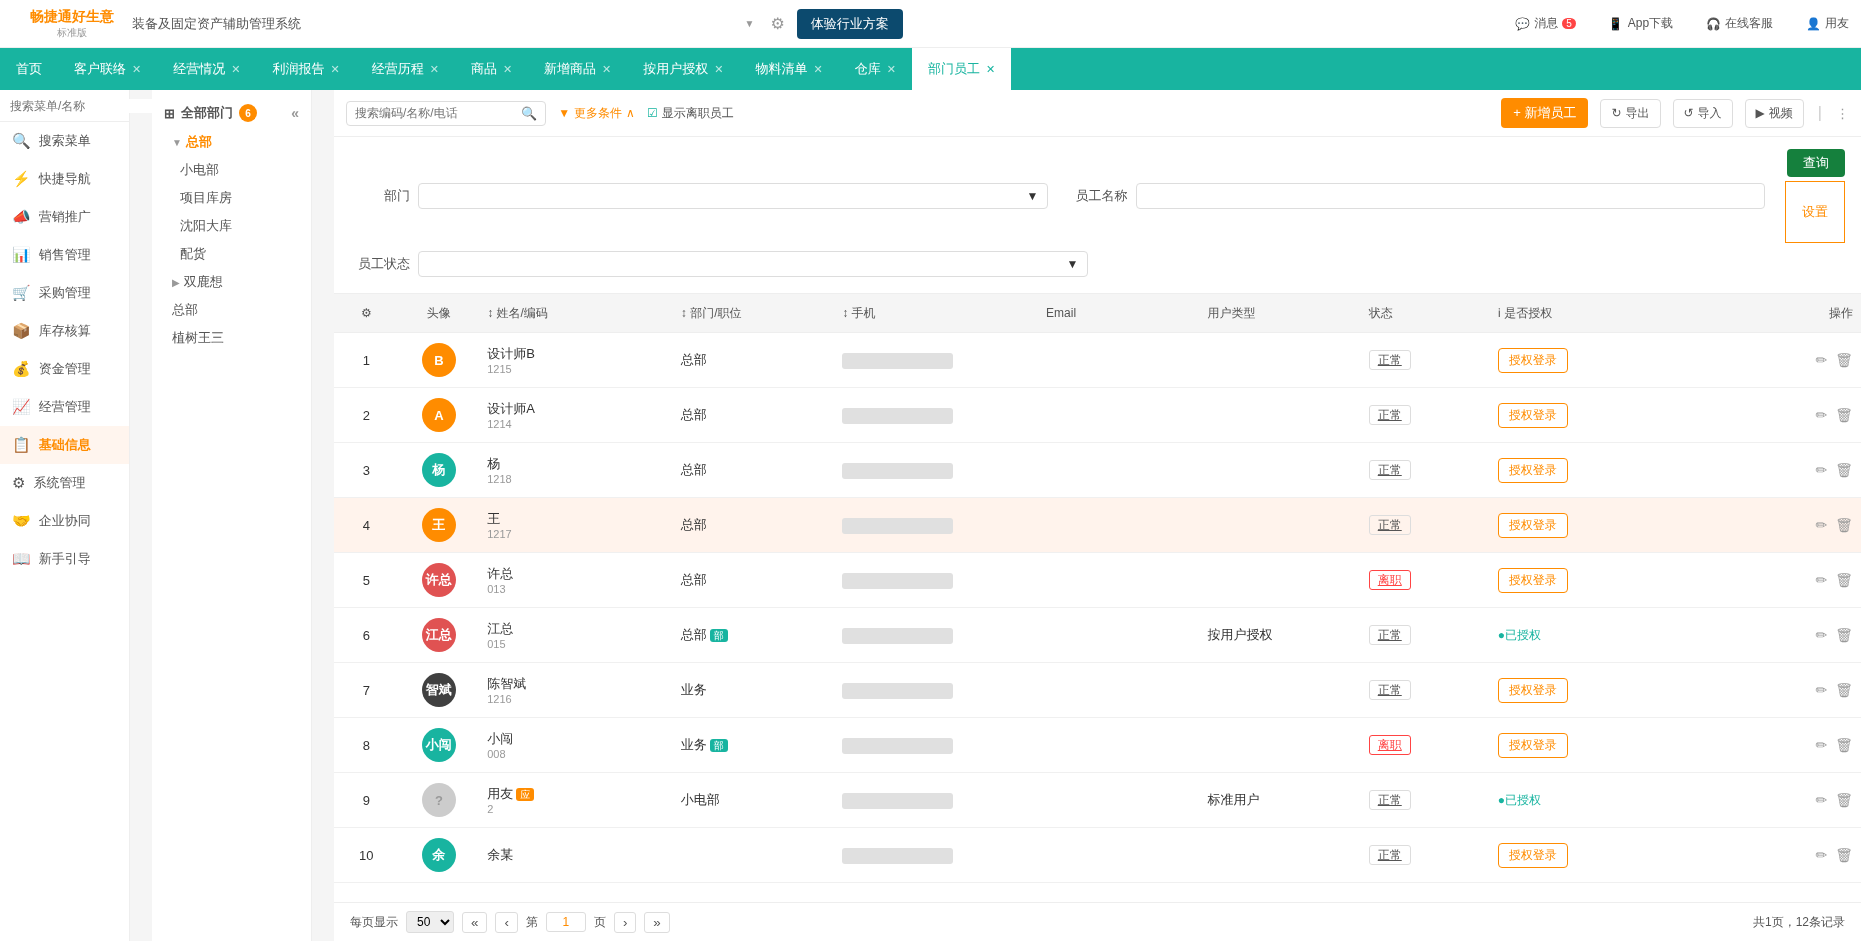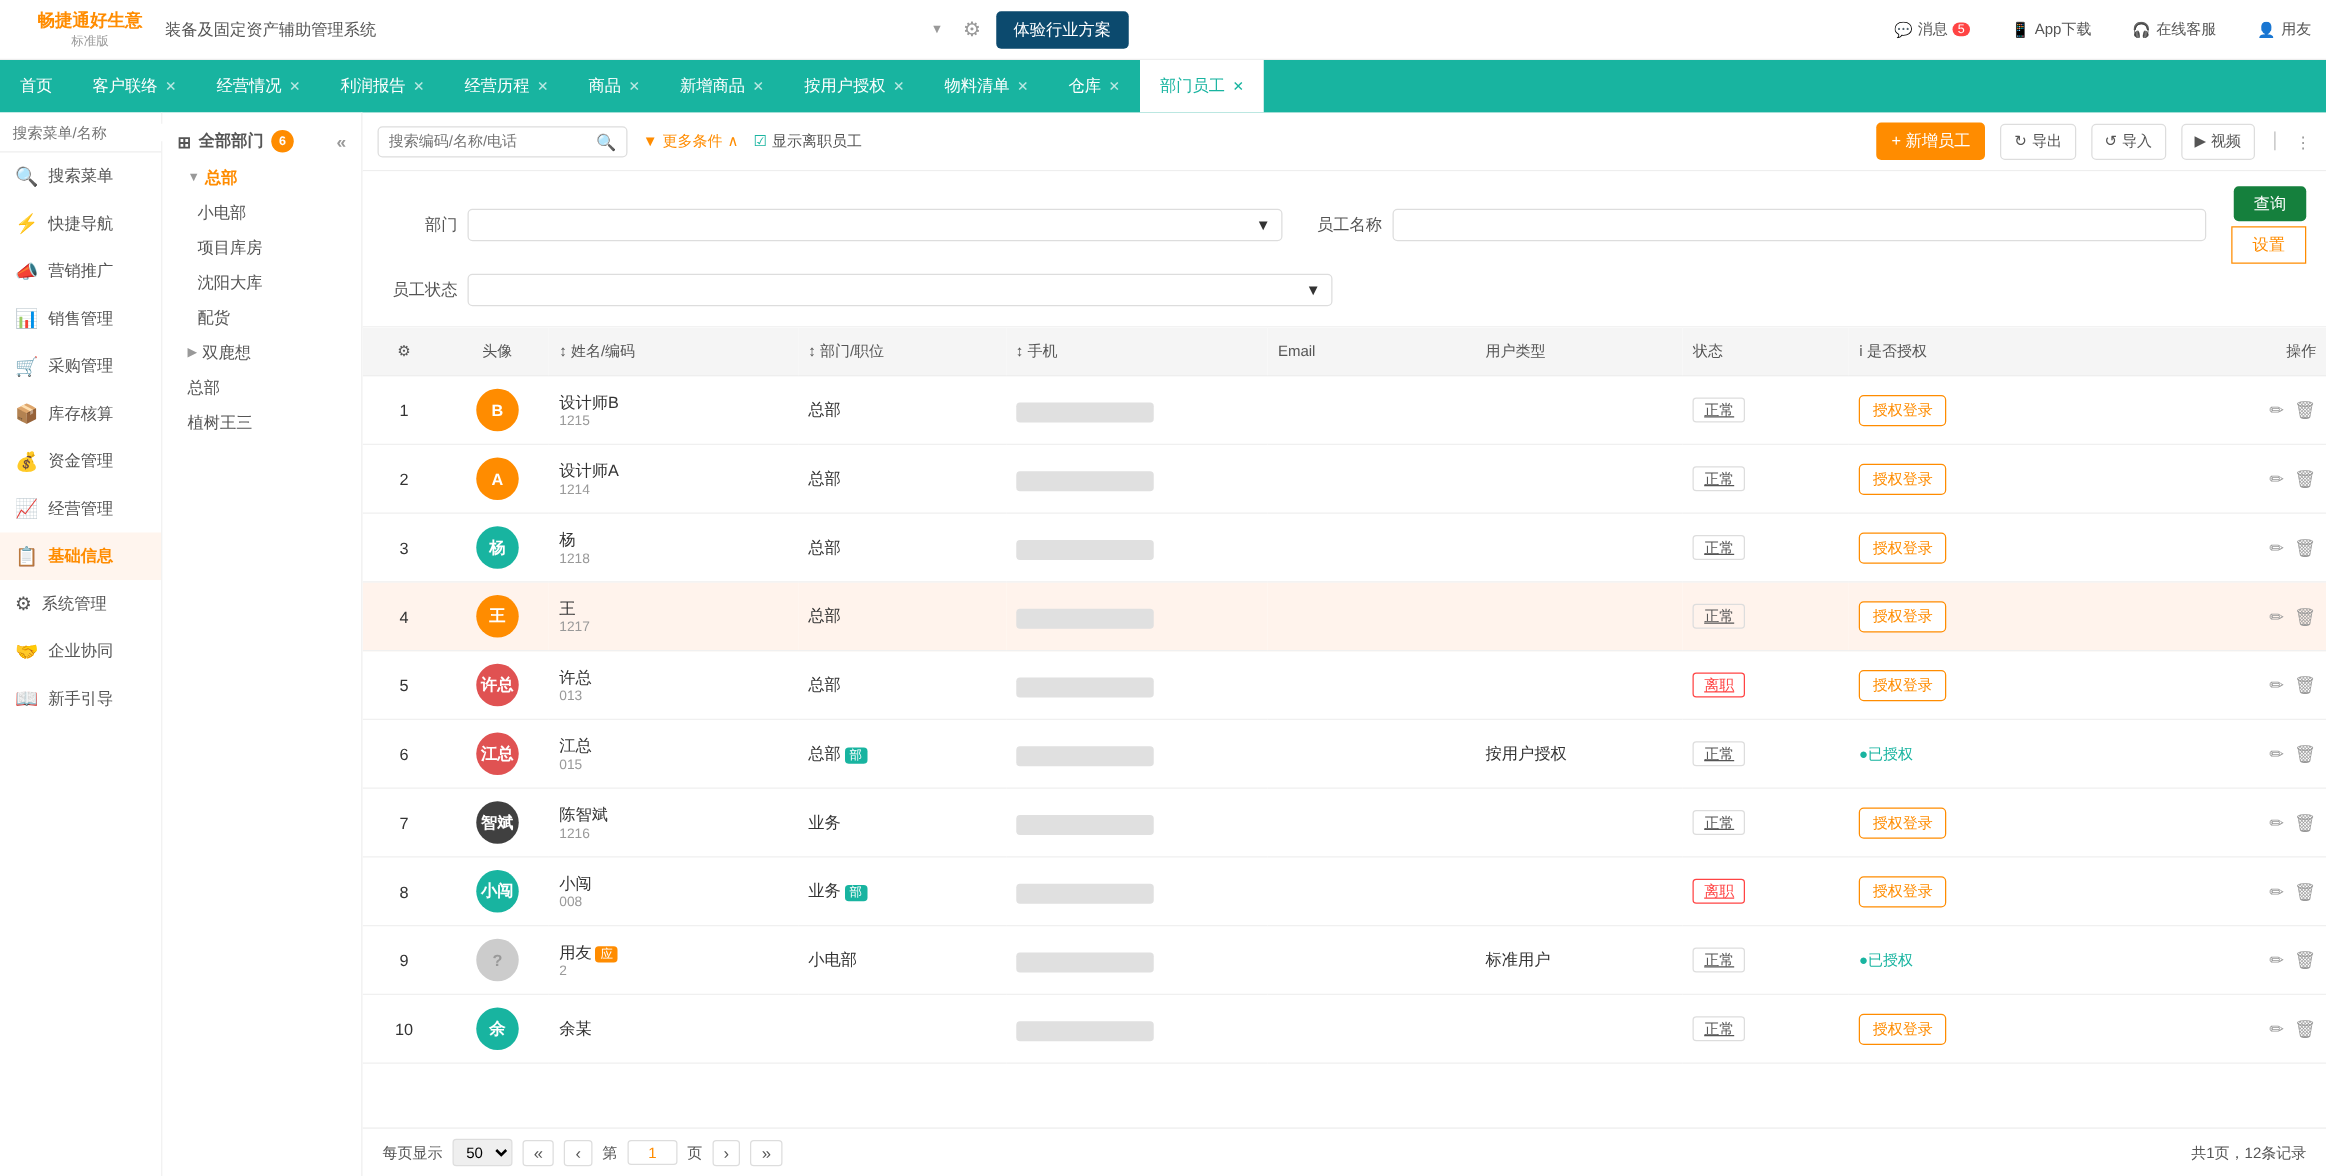--- a/index.html
+++ b/index.html
@@ -19,21 +19,21 @@
     .gear-icon { color: #999; cursor: pointer; font-size: 16px; }
 
     
     .nav-tabs { display: flex; align-items: center; background: #18b4a0; height: 42px; padding: 0; overflow: hidden; }
     .nav-tab { display: flex; align-items: center; height: 100%; padding: 0 16px; color: #fff; cursor: pointer; font-size: 13px; gap: 6px; white-space: nowrap; }
     .nav-tab.active { background: #fff; color: #18b4a0; }
     .nav-tab .close-x { font-size: 11px; color: rgba(255,255,255,0.7); }
     .nav-tab.active .close-x { color: #18b4a0; }
 
     
-    .main-layout { display: flex; height: calc(100vh - 90px); }
+    .main-layout { display: flex; height: calc(100vh - 90px); gap: 22px; }
 
     
     .sidebar { width: 130px; min-width: 130px; background: #fff; border-right: 1px solid #eee; display: flex; flex-direction: column; }
     .sidebar-search { display: flex; align-items: center; padding: 8px 10px; border-bottom: 1px solid #eee; }
     .sidebar-search input { border: none; outline: none; font-size: 12px; flex: 1; color: #999; }
     .sidebar-search .s-icon { color: #ccc; }
     .sidebar-menu { flex: 1; overflow-y: auto; }
     .sidebar-item { display: flex; align-items: center; padding: 10px 12px; cursor: pointer; color: #555; font-size: 13px; gap: 8px; }
     .sidebar-item.active { background: #fff5ee; color: #ff8c00; font-weight: bold; }
     .sidebar-item .si-icon { font-size: 15px; }
@@ -65,21 +65,21 @@
 
     
     .adv-filter { background: #fff; padding: 12px 16px 8px; border-bottom: 1px solid #eee; }
     .adv-filter-row { display: flex; align-items: center; gap: 20px; margin-bottom: 8px; }
     .adv-field { display: flex; align-items: center; gap: 8px; flex: 1; }
     .adv-label { color: #555; font-size: 13px; white-space: nowrap; min-width: 60px; text-align: right; }
     .adv-input { flex: 1; border: 1px solid #ddd; border-radius: 4px; padding: 5px 8px; font-size: 12px; outline: none; }
     .adv-select { flex: 1; border: 1px solid #ddd; border-radius: 4px; padding: 5px 8px; font-size: 12px; outline: none; background: #fff; display: flex; align-items: center; justify-content: space-between; cursor: pointer; }
     .adv-filter-actions { display: flex; flex-direction: column; gap: 4px; align-items: flex-end; }
     .btn-query { background: #15803d; color: #fff; border: none; border-radius: 4px; padding: 5px 16px; cursor: pointer; font-size: 13px; }
-    .btn-set { background: #fff; color: #ff8c00; border: 1px solid #ff8c00; border-radius: 0; padding: 5px 16px; cursor: pointer; font-size: 13px; }
+    .btn-set { background: #fff; color: #ff8c00; border: 1px solid #ff8c00; border-radius: 0; padding: 21px 16px; cursor: pointer; font-size: 13px; }
 
     
     .table-wrap { flex: 1; overflow-y: auto; background: #fff; }
     table { width: 100%; border-collapse: collapse; }
     thead tr { background: #f5f5f5; }
     th { padding: 10px 8px; text-align: left; color: #555; font-size: 12px; font-weight: normal; border-bottom: 1px solid #eee; white-space: nowrap; }
     td { padding: 10px 8px; border-bottom: 1px solid #f0f0f0; font-size: 13px; color: #333; }
     tr.highlighted { background: #fff3ec; }
 
     .avatar { width: 34px; height: 34px; border-radius: 50%; display: flex; align-items: center; justify-content: center; color: #fff; font-size: 13px; font-weight: bold; }

